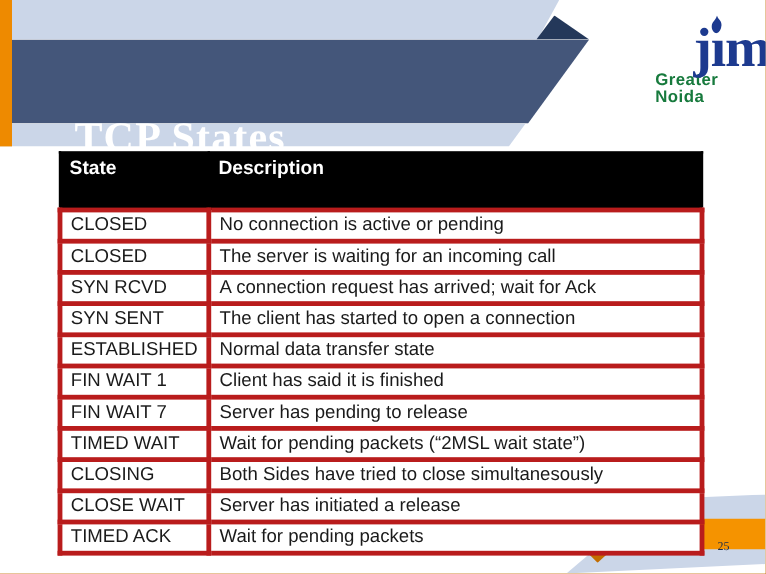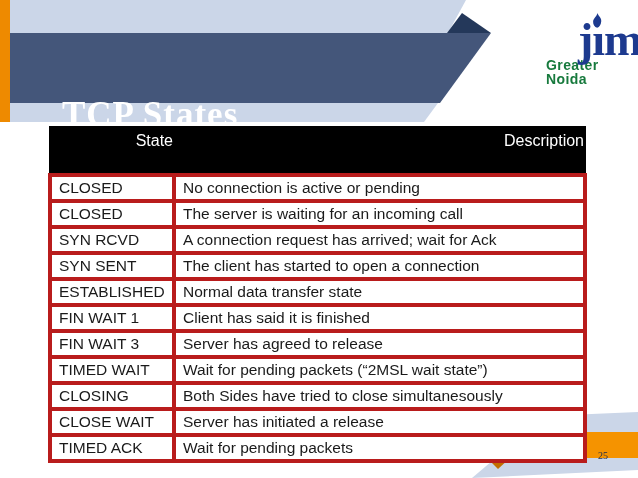--- a/index.html
+++ b/index.html
@@ -43,21 +43,21 @@
   }
 
   
   #states-table {
     position:absolute; left:48px; top:126px; width:539px;
     border-collapse:collapse; table-layout:fixed;
   }
   #states-table col.c1 { width:124px; }
   #states-table th {
     background:var(--header-bg,#000000); color:var(--header-text,#ffffff);
-    font-size:16px; font-weight:normal; text-align:right;
+    font-size:16px; font-weight:bold; text-align:left;
     height:41px; vertical-align:top; padding:4px 0 0 7px;
     border:2px solid #000;
   }
   #states-table td {
     font-size:15.5px; color:var(--cell-text,#1a1a1a);
     height:20px; line-height:20px; padding:1px 2px 1px 7px;
     border:4px solid #b91c1c; white-space:nowrap; overflow:hidden;
     background:#ffffff;
   }
 
@@ -119,22 +119,22 @@
     </tr>
     <tr>
       <td>ESTABLISHED</td>
       <td>Normal data transfer state</td>
     </tr>
     <tr>
       <td>FIN WAIT 1</td>
       <td>Client has said it is finished</td>
     </tr>
     <tr>
-      <td>FIN WAIT 3</td>
-      <td>Server has agreed to release</td>
+      <td>FIN WAIT 7</td>
+      <td>Server has pending to release</td>
     </tr>
     <tr>
       <td>TIMED WAIT</td>
       <td>Wait for pending packets (“2MSL wait state”)</td>
     </tr>
     <tr>
       <td>CLOSING</td>
       <td>Both Sides have tried to close simultanesously</td>
     </tr>
     <tr>

